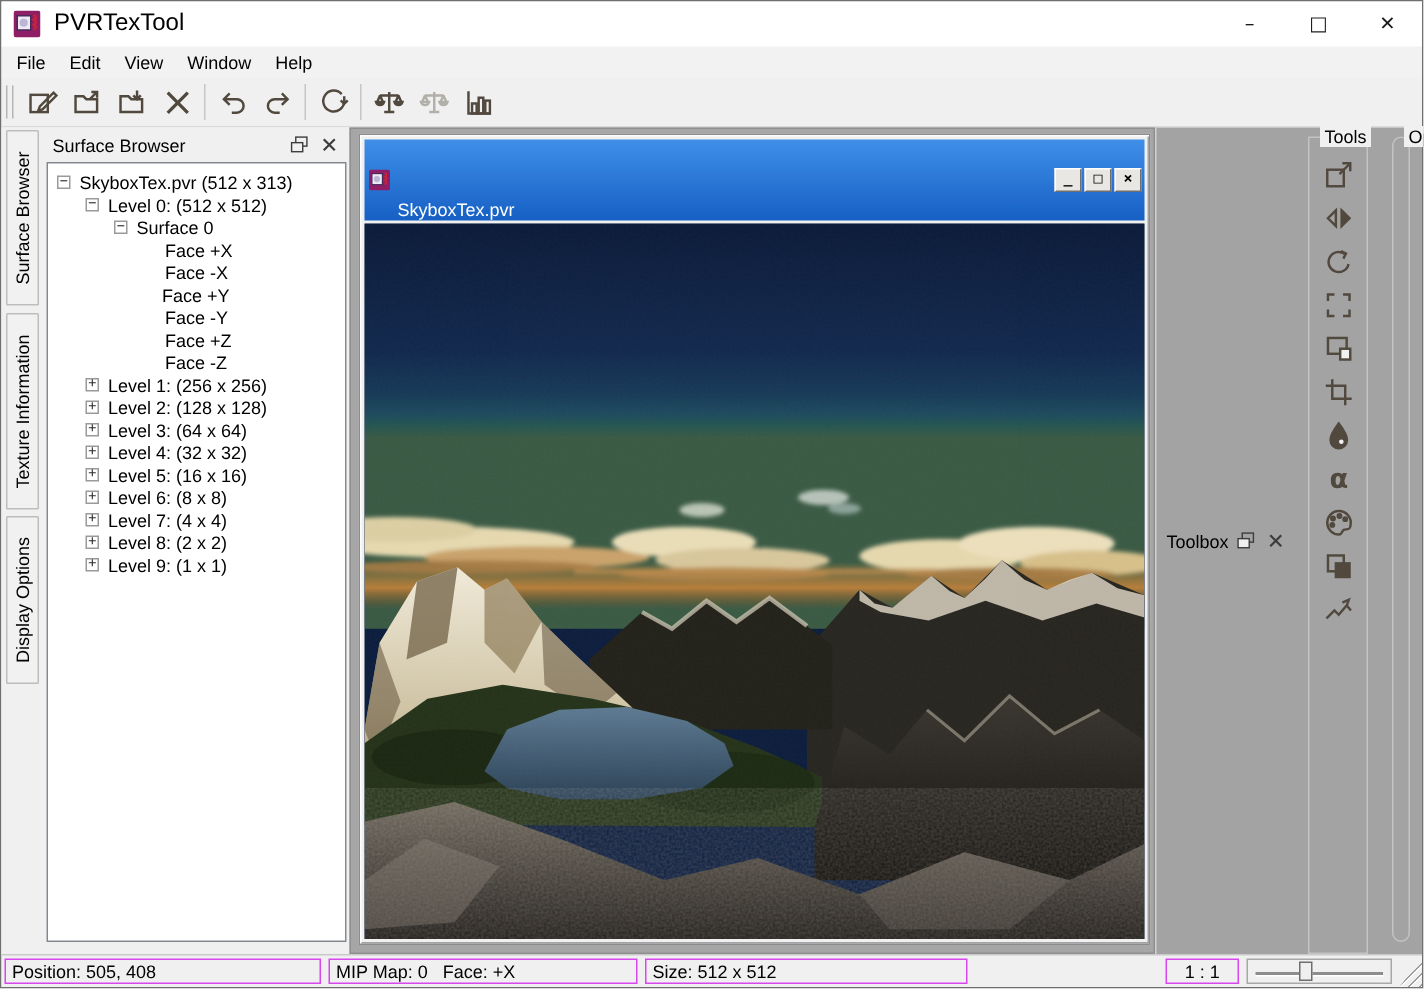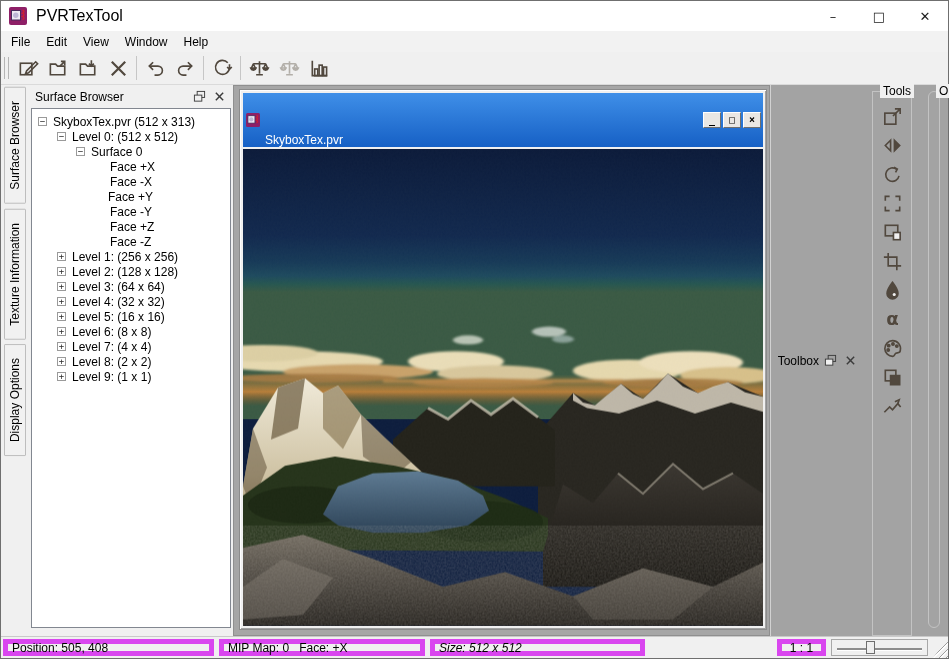--- a/index.html
+++ b/index.html
@@ -64,25 +64,25 @@
   .right-panel { flex:0 0 178px; background:#a3a3a3; display:flex; flex-direction:row; border-left:1px solid #d2d2d2; }
   .groupbox { margin:6px 8px 0 8px; border:1px solid #c3c3c3; position:relative; padding:10px 5px 5px 5px; }
   .groupbox-label { position:absolute; top:-8px; left:7px; background:#f0f0f0; padding:0 3px; }
   .tools-grid { display:flex; flex-wrap:wrap; gap:1px 3px; }
   .tool-btn { width:28px; height:28px; display:flex; align-items:center; justify-content:center; }
   .options-box { flex:1; margin-bottom:8px;border-radius:10px; }
 
   
   .statusbar { flex:0 0 22px; background:#f0f0f0; border-top:1px solid #c9c9c9;
                display:flex; align-items:center; gap:5px; padding:0 0 0 2px; }
-  .sb-field { height:17px; border:5px solid #d946ef; background:#f0f0f0;
+  .sb-field { height:17px; border:1px solid #d946ef; background:#f0f0f0;
               display:flex; align-items:center; padding:0 4px; white-space:pre; }
   .sb-pos  { width:211px; }
   .sb-mip  { width:206px; }
-  .sb-size { width:215px;font-style:italic; }
+  .sb-size { width:215px; }
   .sb-spacer { flex:1; }
   .sb-ratio { width:49px; justify-content:center; padding:0 2px; }
   .sb-slider { width:97px; height:17px; border:1px solid #a8a8a8; position:relative; background:#f0f0f0; }
   .sb-track { position:absolute; left:5px; right:5px; top:8px; height:2px; background:#8d8d8d; box-shadow:0 1px 0 #fff; }
   .sb-thumb { position:absolute; top:1px; width:9px; height:13px; background:#efefef; border:1px solid #6e6e6e; }
   .sb-grip { width:15px; height:20px; align-self:flex-end;
              background:repeating-linear-gradient(135deg, transparent 0 3px, #9d9d9d 3px 4px, #fdfdfd 4px 5px);
              clip-path:polygon(100% 0, 100% 100%, 0 100%); }
 </style>
 </head>

